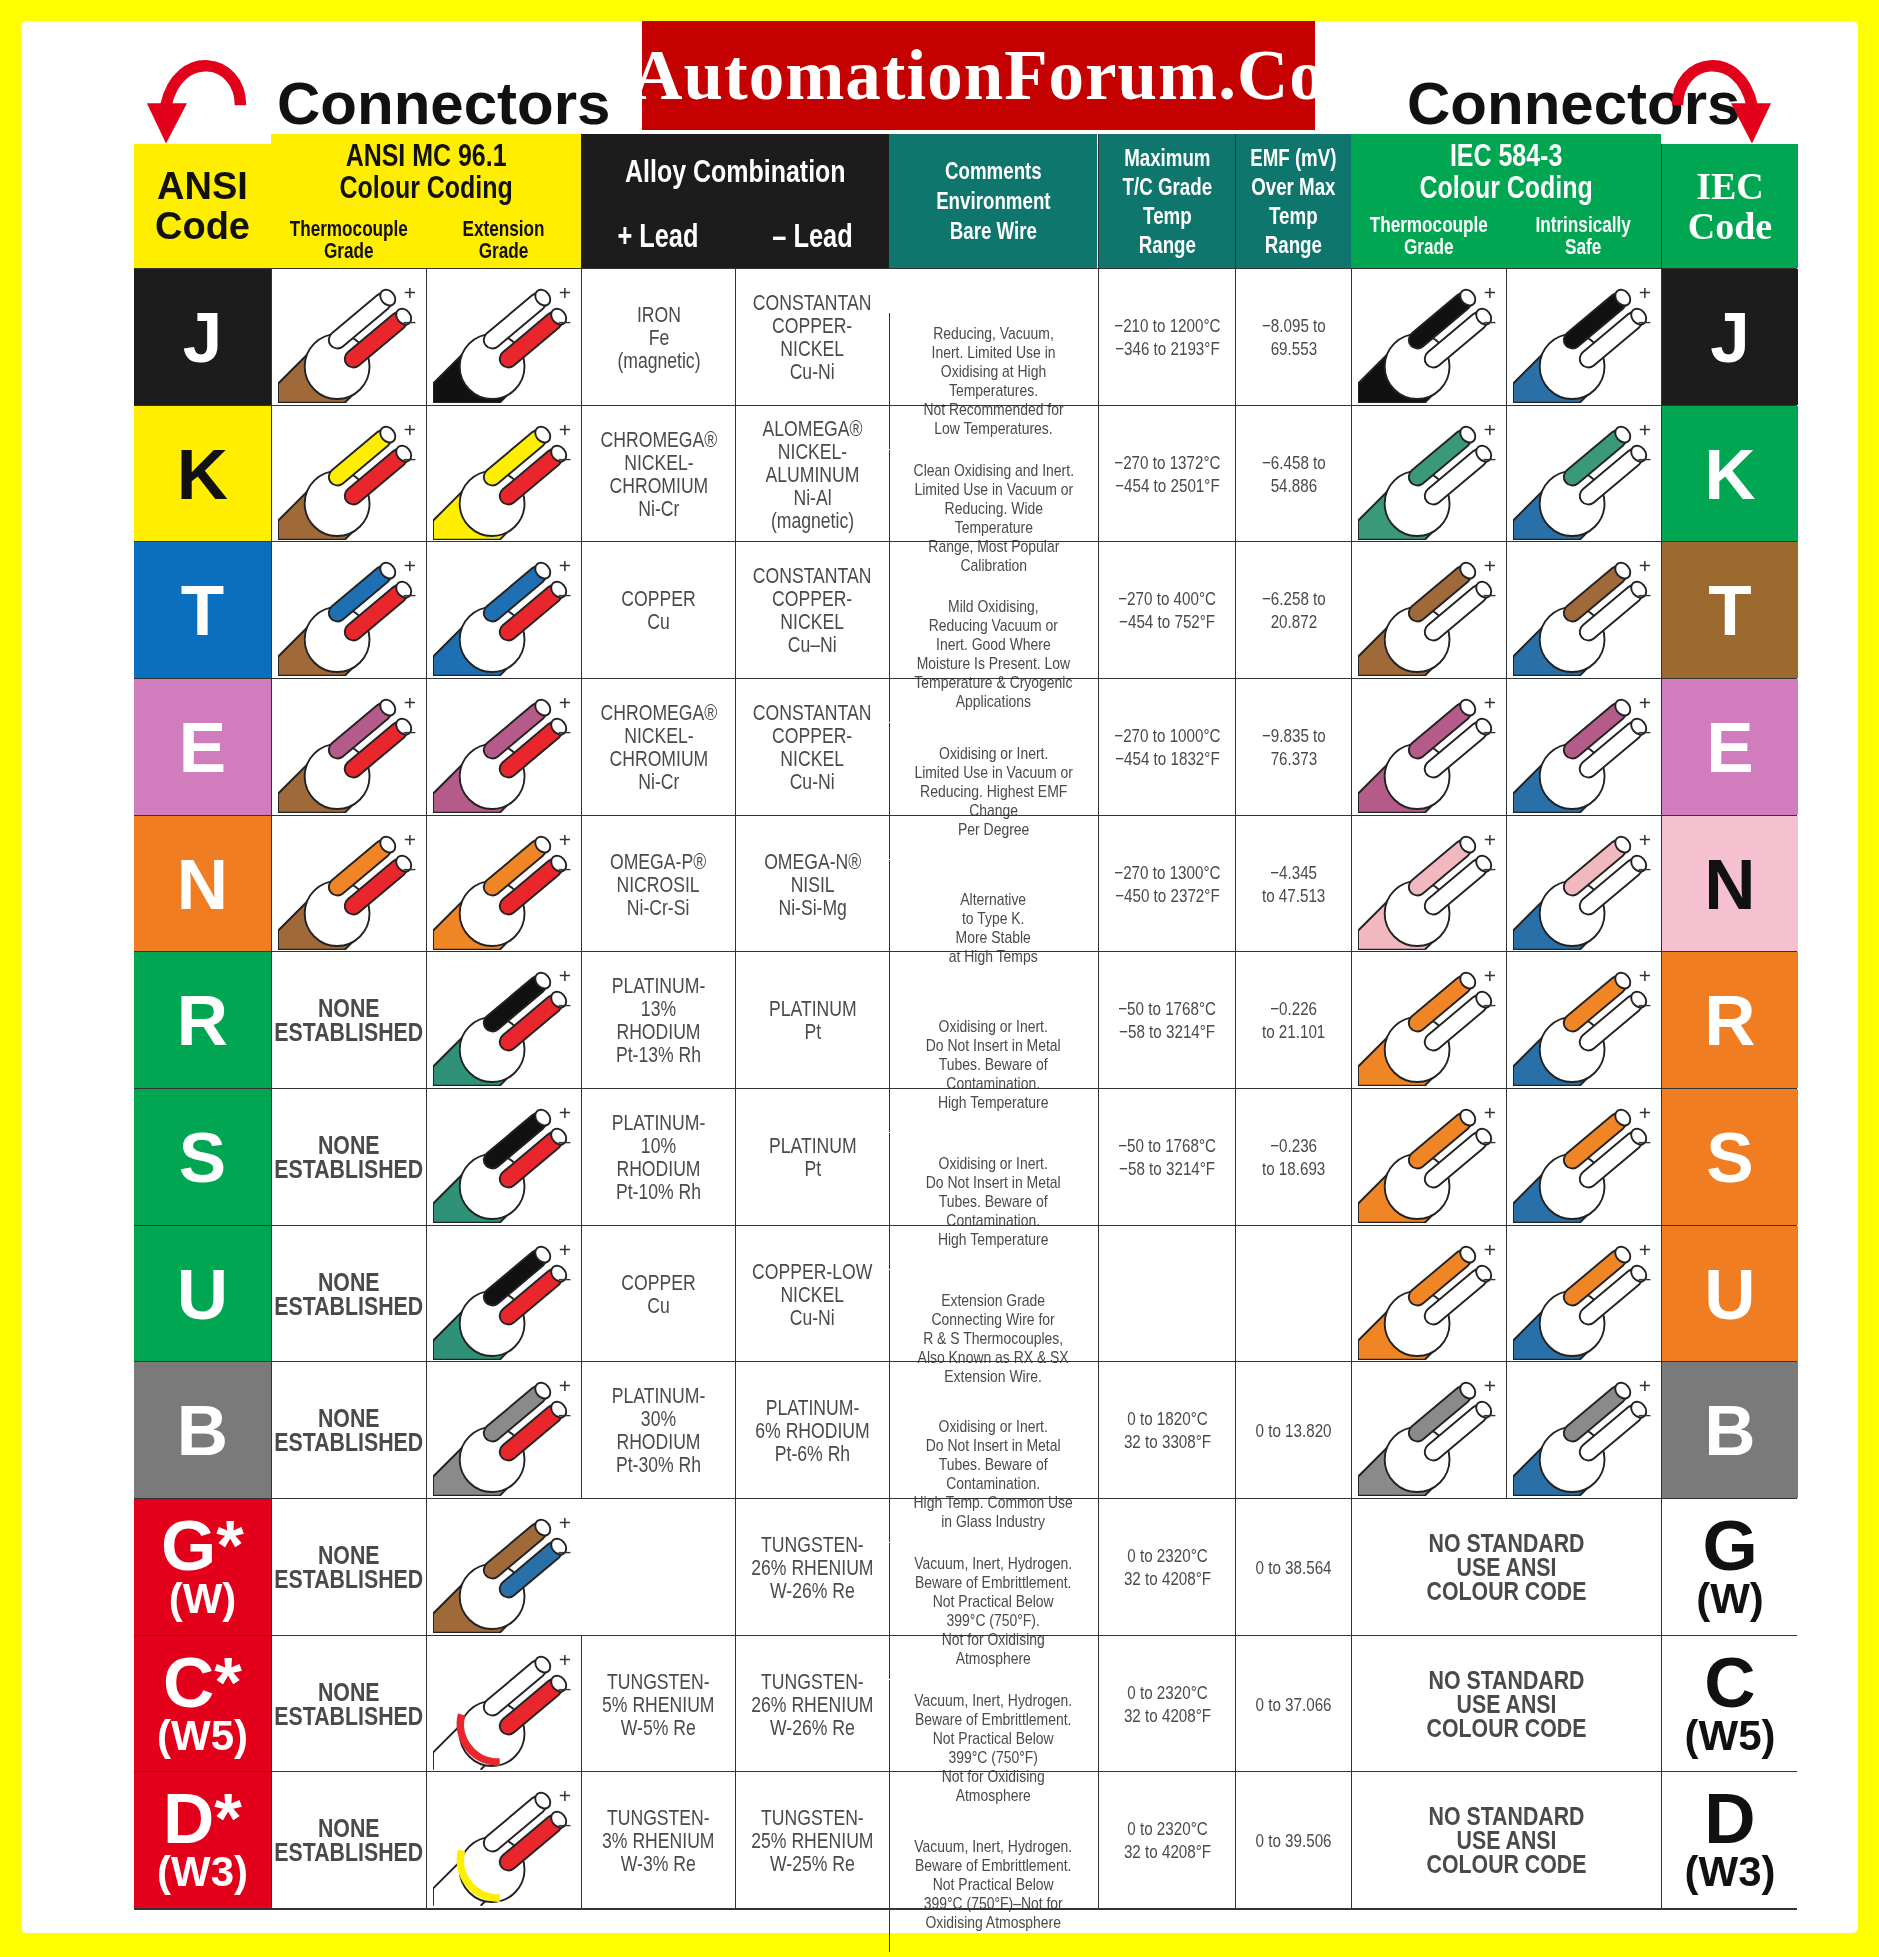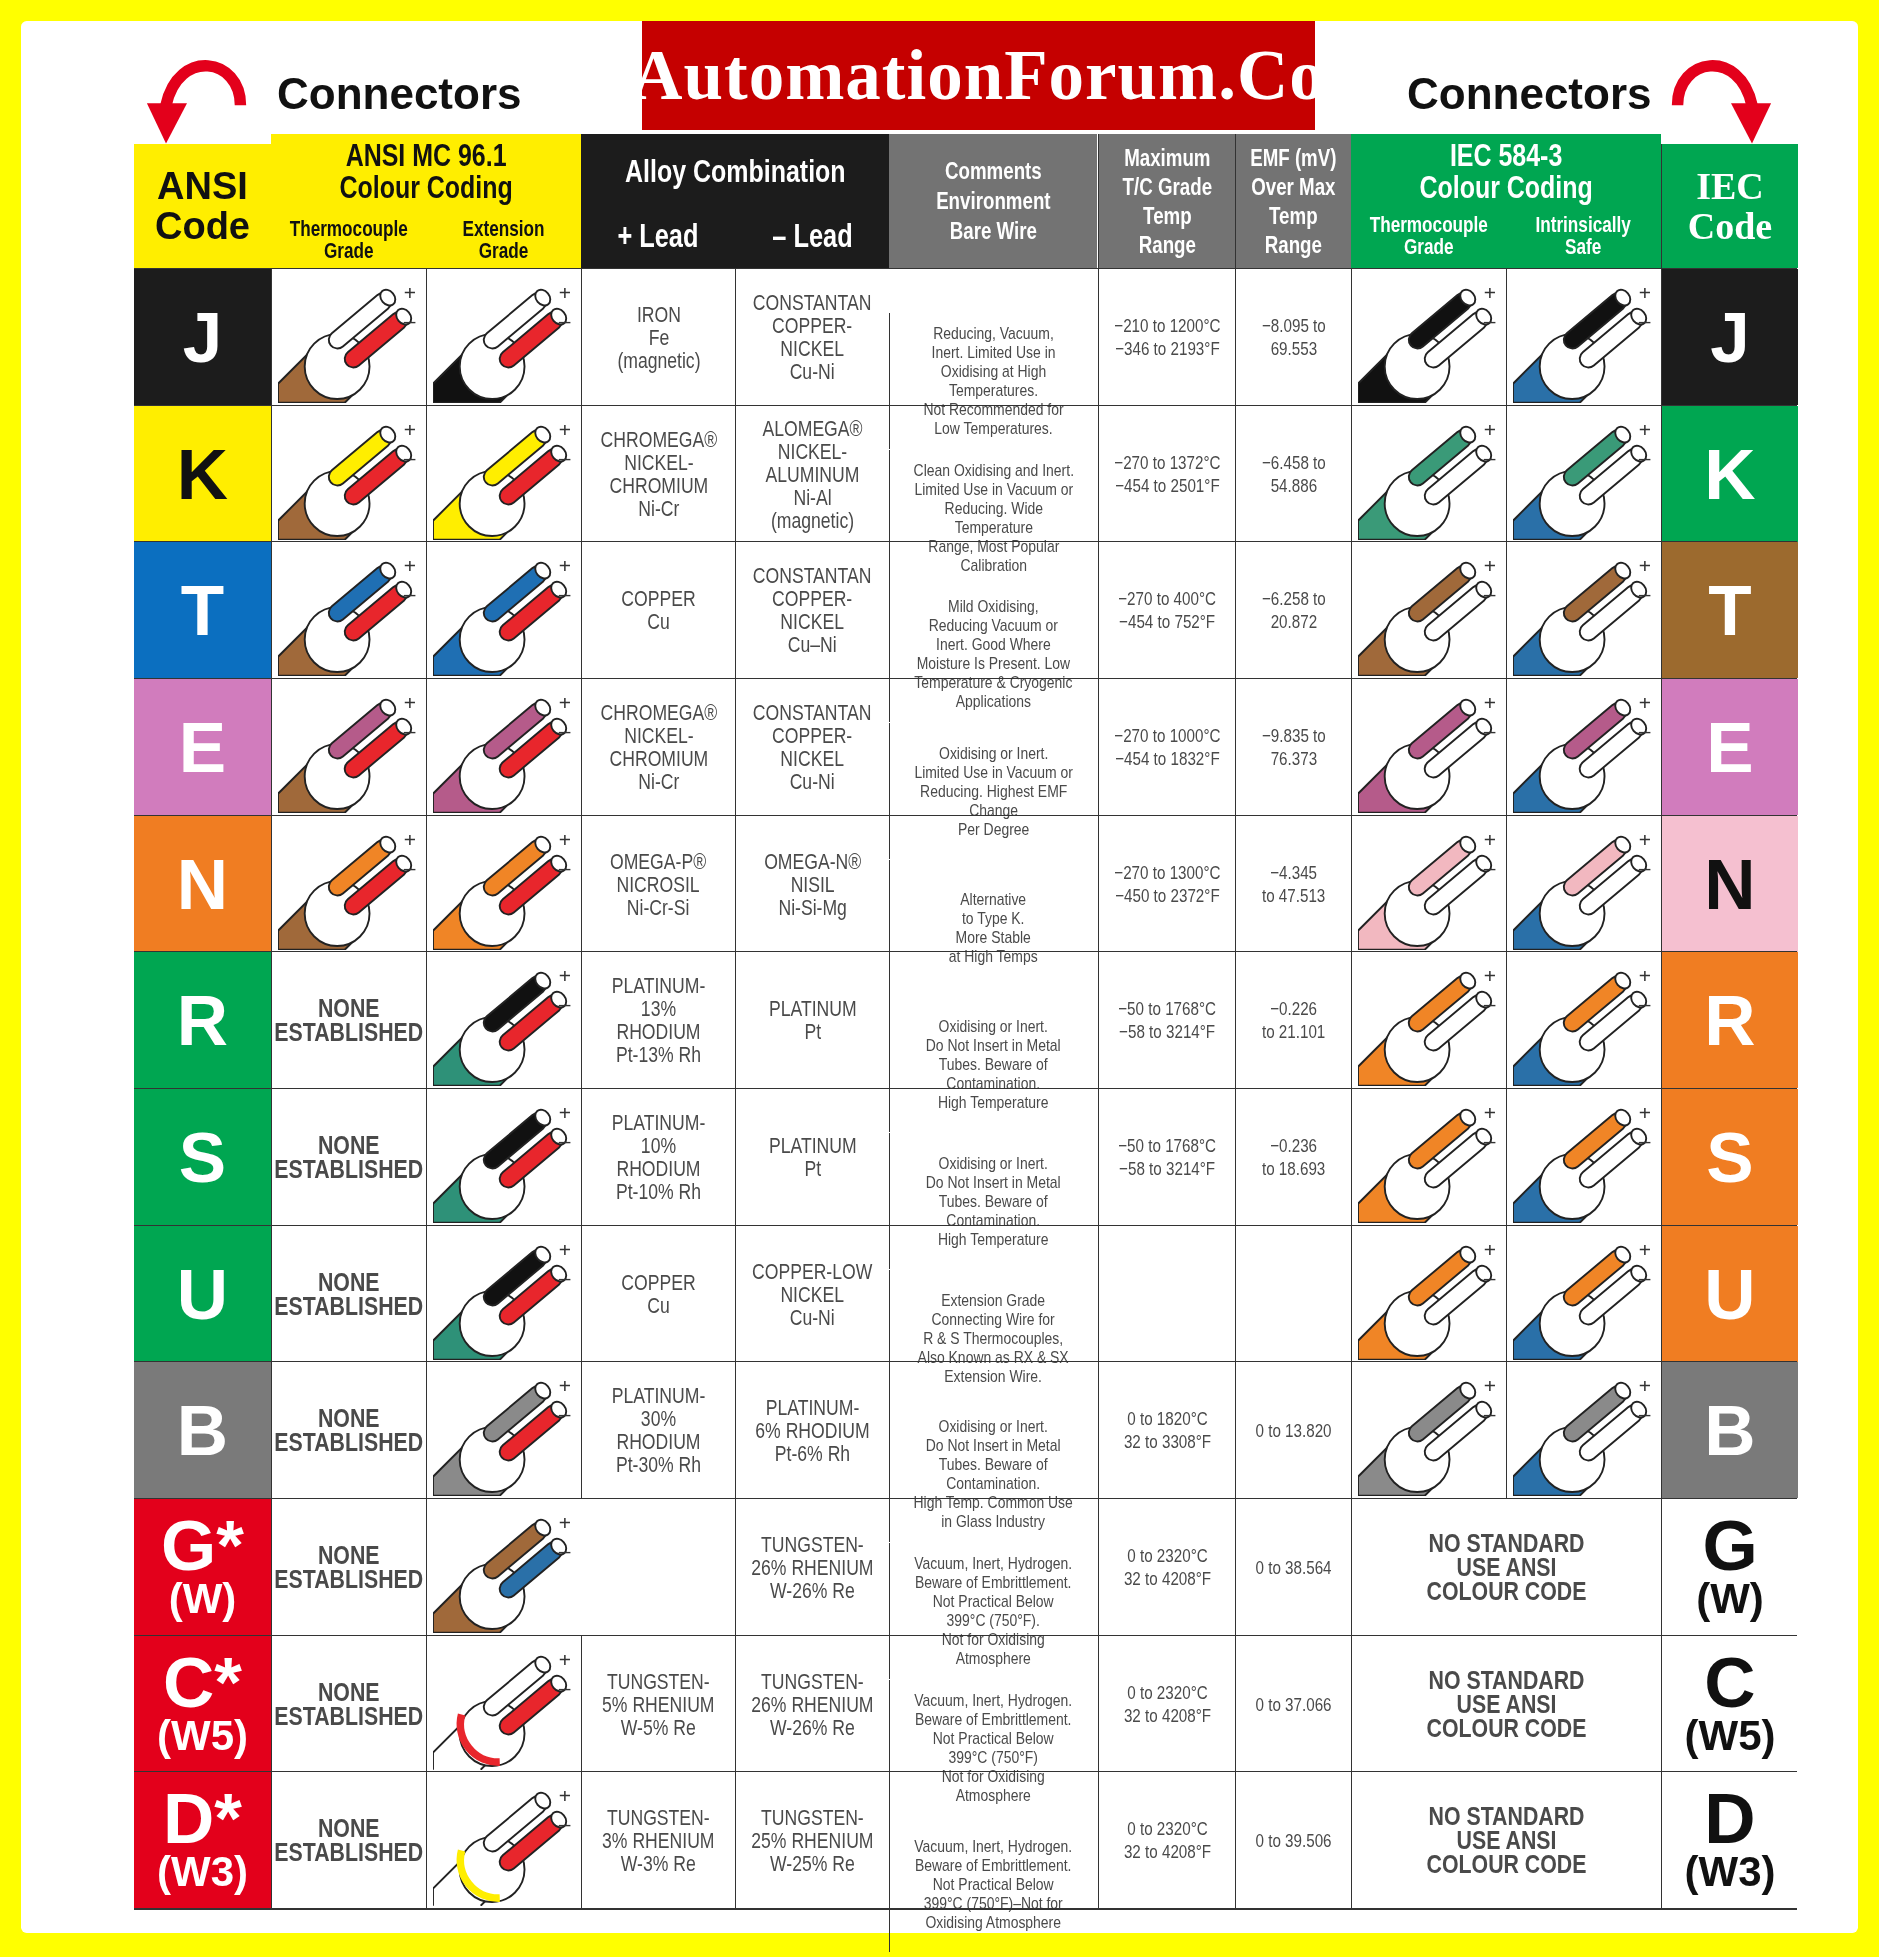--- a/index.html
+++ b/index.html
@@ -8,30 +8,30 @@
   .frame {
     position: absolute; left: 21px; top: 21px; width: 1837px; height: 1912px;
     background: #ffffff; border-radius: 5.7px;
   }
   .brand {
     position: absolute; left: 642px; top: 21px; width: 673px; height: 109px;
     background: #c50000; color: #fff; display: flex; align-items: center; justify-content: center;
     font-family: "Liberation Serif", serif; font-size: 71px; font-weight: bold; letter-spacing: 1px;
   }
   .connectors-label {
-    position: absolute; top: 69px; font-size: 44px; font-weight: bold; color: #111;
+    position: absolute; top: 69px; font-size: 60px; font-weight: bold; color: #111;
   }
   .arrow { position: absolute; top: 48px; width: 105px; height: 105px; }
 
   
   .tbl { position: absolute; left: 134px; top: 134px; width: 1663px; }
   .hdr { position: absolute; top: 0; height: 134px; }
   .hdr.yellow { background: #ffee00; color: #111; }
   .hdr.black { background: #1c1c1c; color: #fff; }
-  .hdr.red { background: #737373; color: #fff; }
+  .hdr.red { background: #0f766e; color: #fff; }
   .hdr.green { background: #00a651; color: #fff; }
   .hcenter { display: flex; flex-direction: column; align-items: center; justify-content: center; text-align: center; }
   .code-hdr { font-size: 40px; line-height: 42px; font-weight: bold; }
   .cond { font-family: "Liberation Sans", sans-serif; font-weight: bold; transform: scaleX(0.78); }
   .htitle { font-size: 32px; line-height: 32.5px; }
   .hsub { font-size: 22px; line-height: 22px; }
   .hcomment { font-size: 24px; line-height: 30px; }
   .hsmall { font-size: 24px; line-height: 29px; }
 
   .row { position: absolute; left: 0; width: 1663px; height: 137px; border-top: 1.9px solid #333; }

